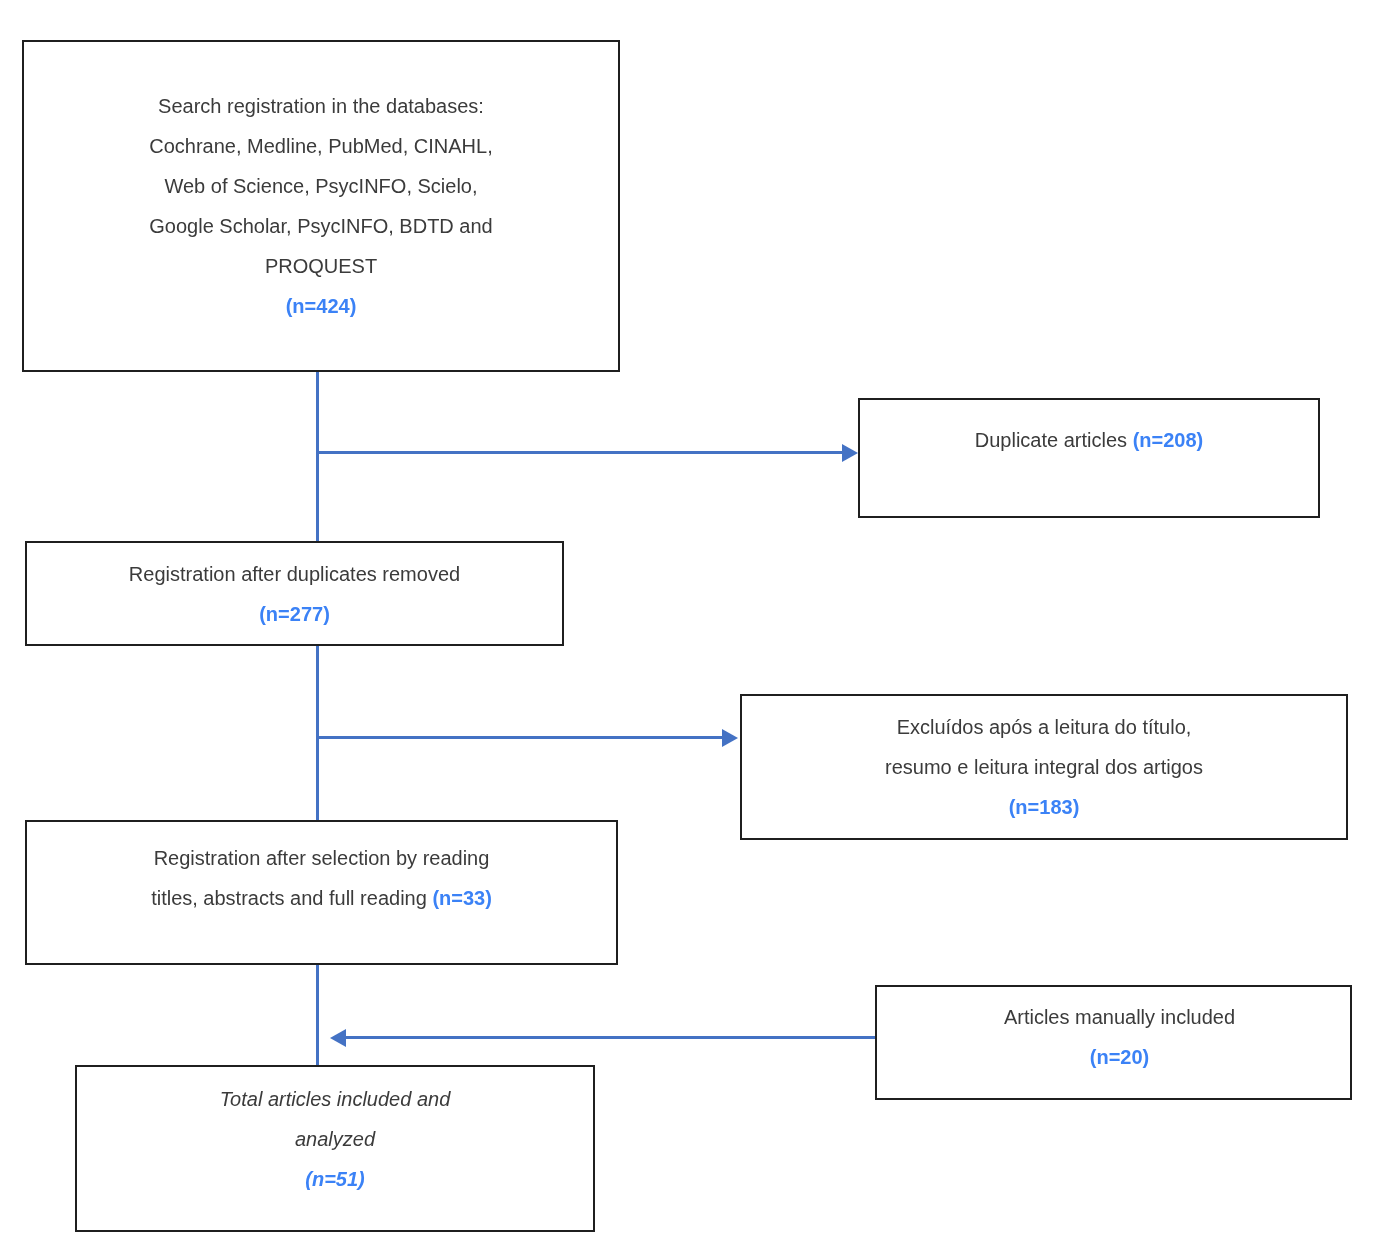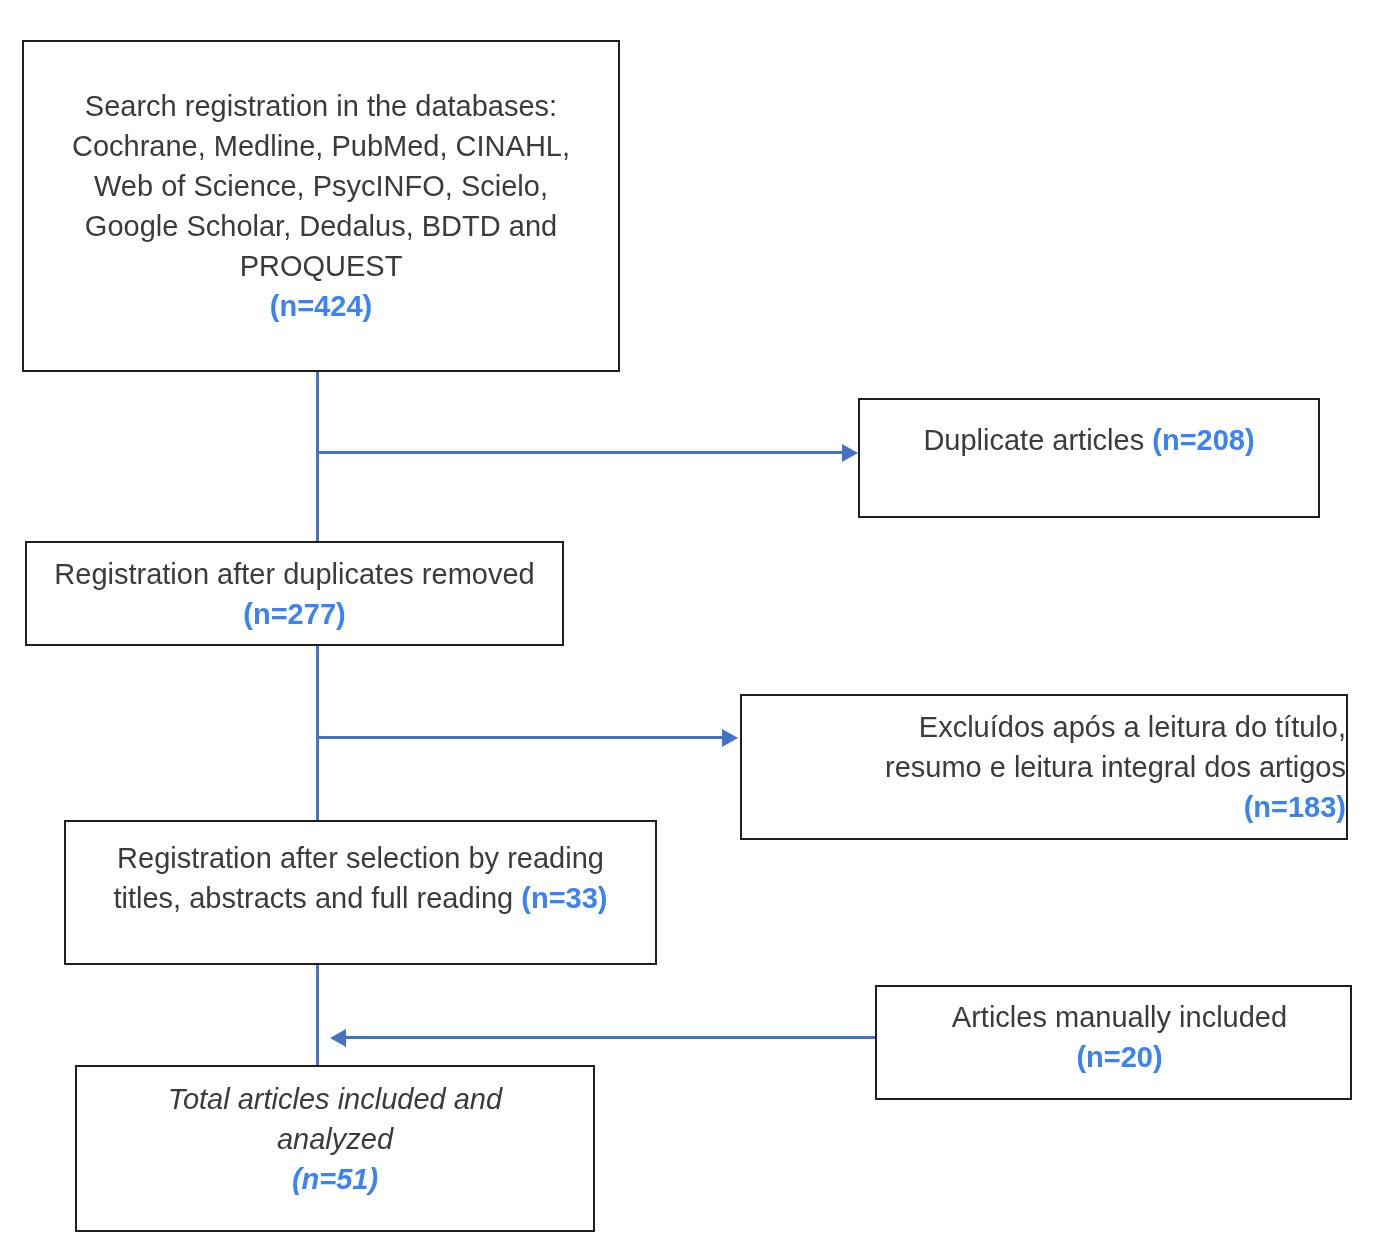--- a/index.html
+++ b/index.html
@@ -7,21 +7,21 @@
     padding: 0;
     background: #ffffff;
   }
   #canvas {
     position: relative;
     width: 1381px;
     height: 1243px;
     background: #ffffff;
     font-family: "Liberation Sans", sans-serif;
     color: #3b3b3b;
-    font-size: 29px;
+    font-size: 20px;
     line-height: 40px;
   }
   .flow-box {
     position: absolute;
     box-sizing: border-box;
     border: 2px solid #1f1f1f;
     background: #ffffff;
     text-align: center;
     display: flex;
     flex-direction: column;
@@ -53,44 +53,44 @@
 </style>
 </head>
 <body>
 
 <div id="canvas">
 
   <div class="flow-box v-center" style="left:22px; top:40px; width:598px; height:332px;">
     <div class="line">Search registration in the databases:</div>
     <div class="line">Cochrane, Medline, PubMed, CINAHL,</div>
     <div class="line">Web of Science, PsycINFO, Scielo,</div>
-    <div class="line">Google Scholar, Dedalus, BDTD and</div>
+    <div class="line">Google Scholar, PsycINFO, BDTD and</div>
     <div class="line">PROQUEST</div>
     <div class="line"><b>(n=424)</b></div>
   </div>
 
   <div class="flow-box v-top" style="left:858px; top:398px; width:462px; height:120px; padding-top:20px;">
     <div class="line">
       <span>Duplicate articles</span>
       <b>(n=208)</b>
     </div>
   </div>
 
   <div class="flow-box v-center" style="left:25px; top:541px; width:539px; height:105px;">
     <div class="line">Registration after duplicates removed</div>
     <div class="line"><b>(n=277)</b></div>
   </div>
 
-  <div class="flow-box v-center" style="left:740px; top:694px; width:608px; height:146px;align-items:flex-end;">
+  <div class="flow-box v-center" style="left:740px; top:694px; width:608px; height:146px;">
     <div class="line">Excluídos após a leitura do título,</div>
     <div class="line">resumo e leitura integral dos artigos</div>
     <div class="line"><b>(n=183)</b></div>
   </div>
 
-  <div class="flow-box v-top" style="left:25px; top:820px; width:593px; height:145px; padding-top:16px;margin-left:39px;">
+  <div class="flow-box v-top" style="left:25px; top:820px; width:593px; height:145px; padding-top:16px;">
     <div class="line">Registration after selection by reading</div>
     <div class="line">
       <span>titles, abstracts and full reading</span>
       <b>(n=33)</b>
     </div>
   </div>
 
   <div class="flow-box v-top" style="left:875px; top:985px; width:477px; height:115px; padding-top:10px;padding-left:12px;">
     <div class="line">Articles manually included</div>
     <div class="line"><b>(n=20)</b></div>

